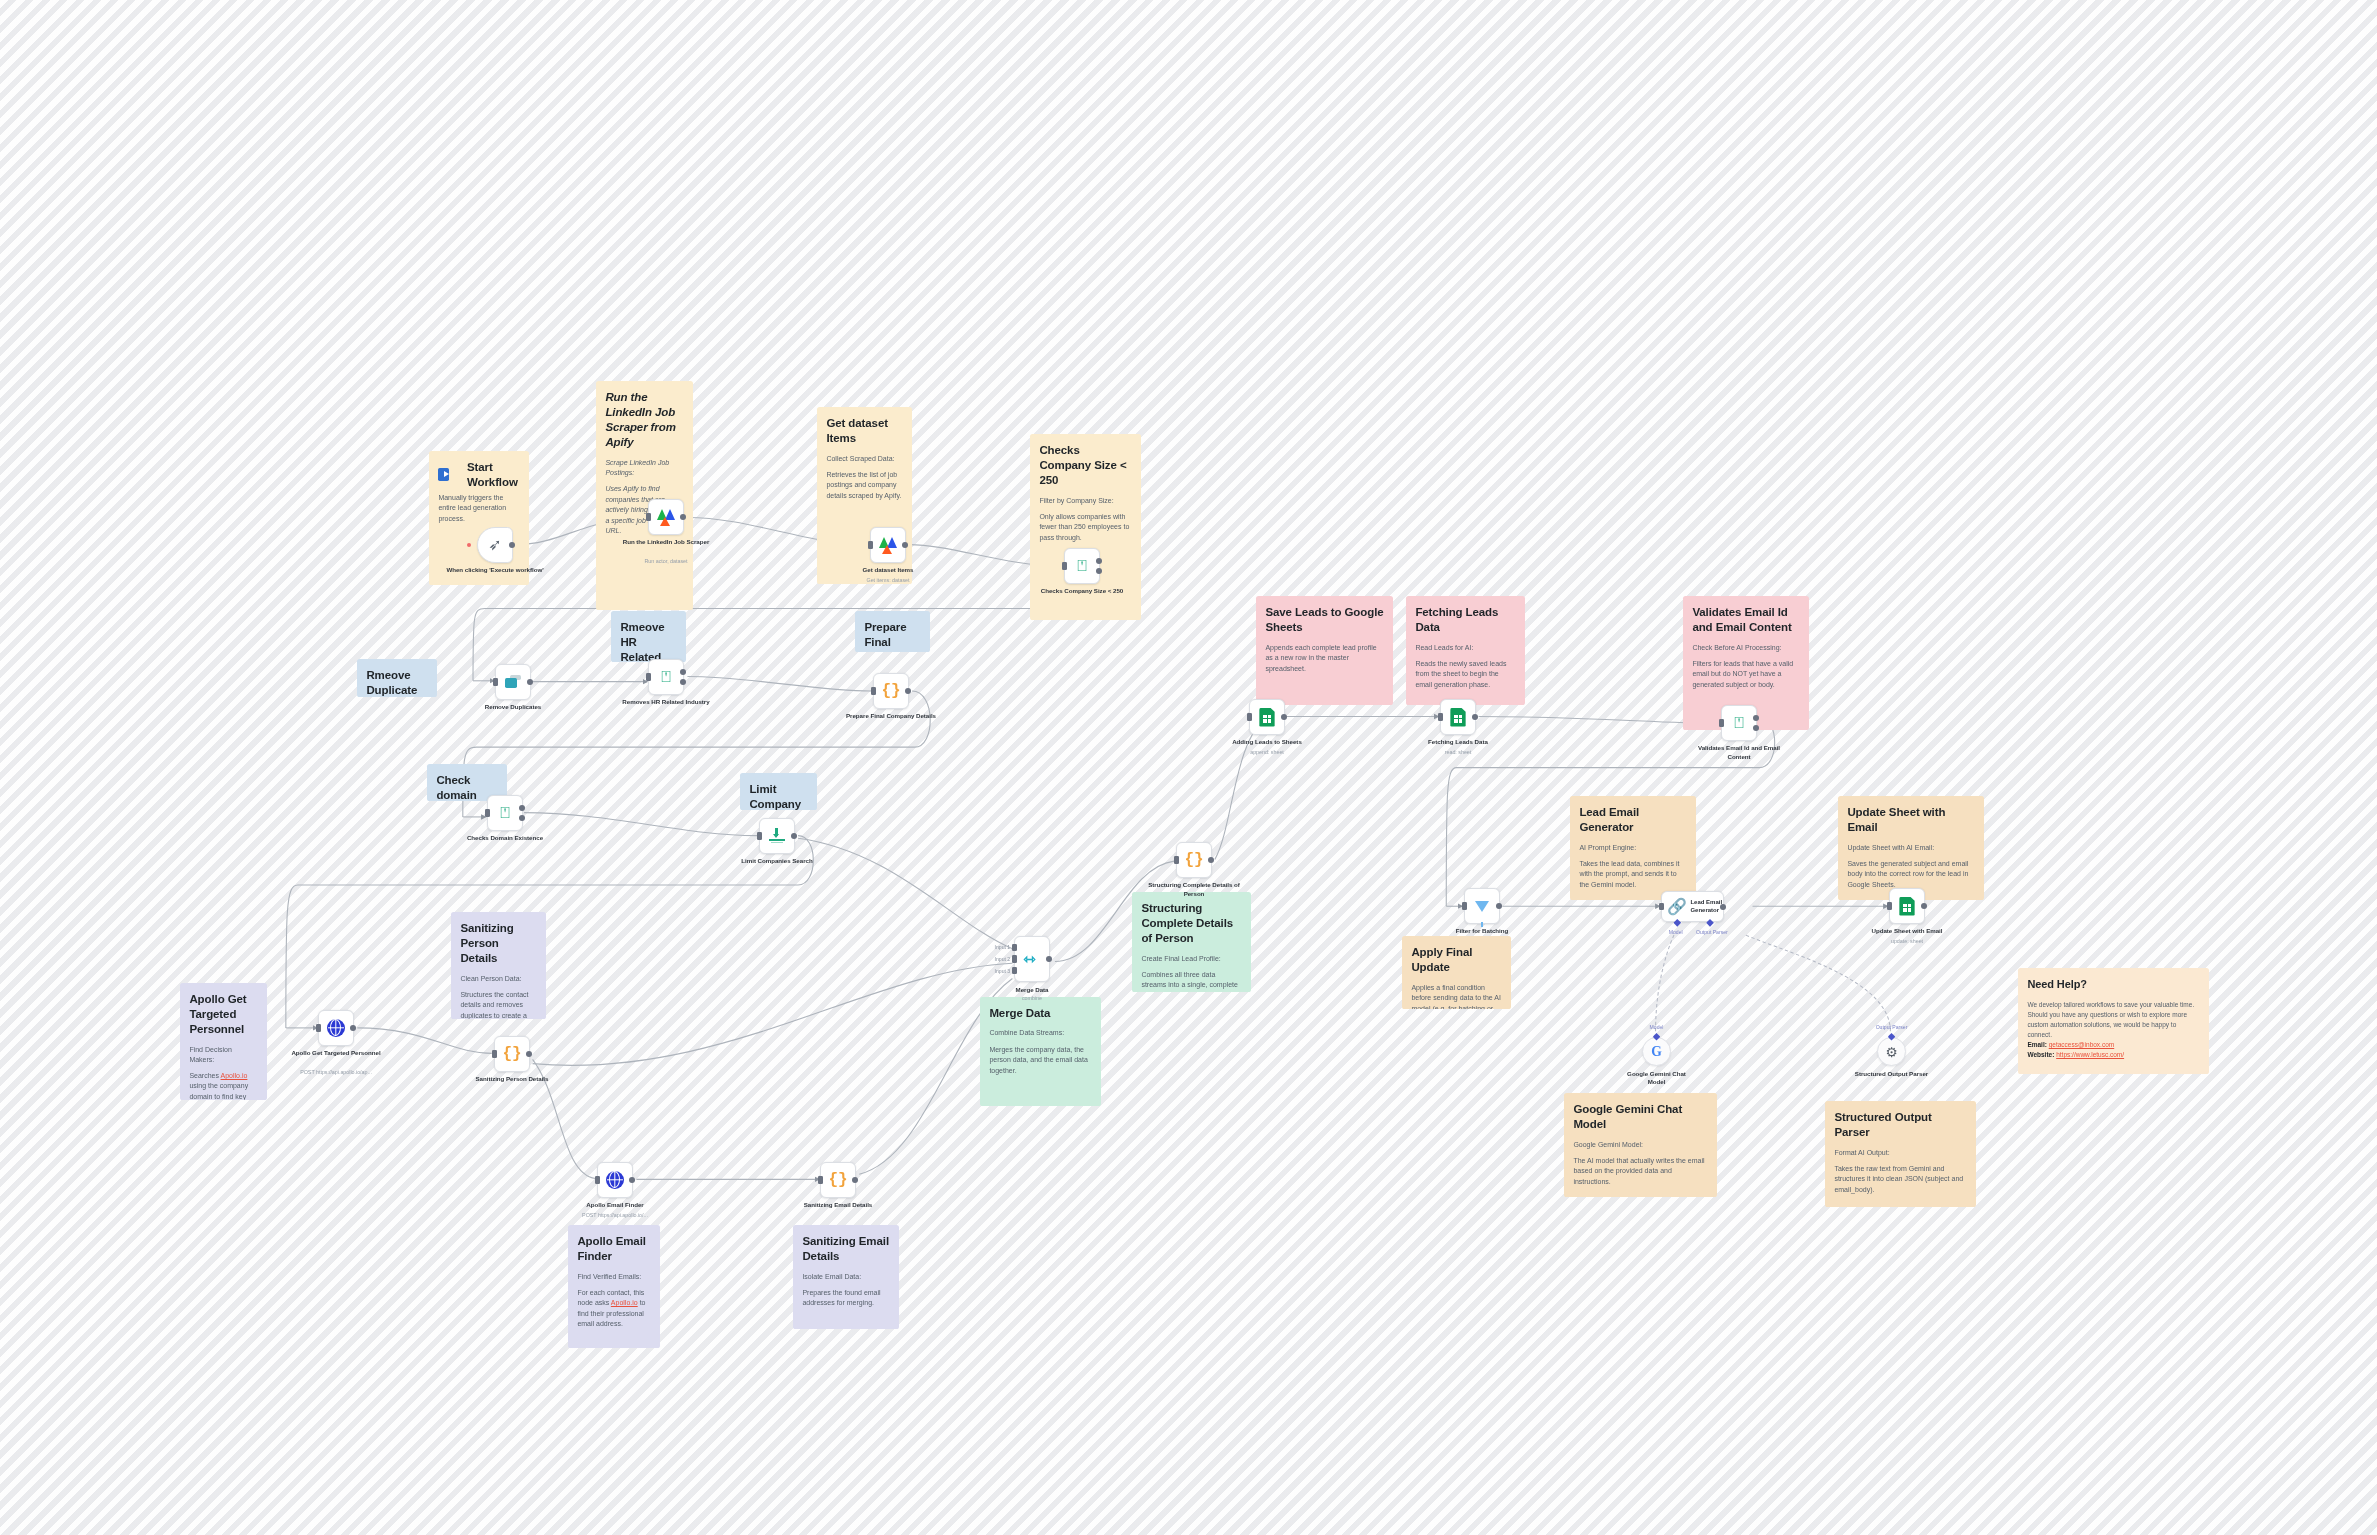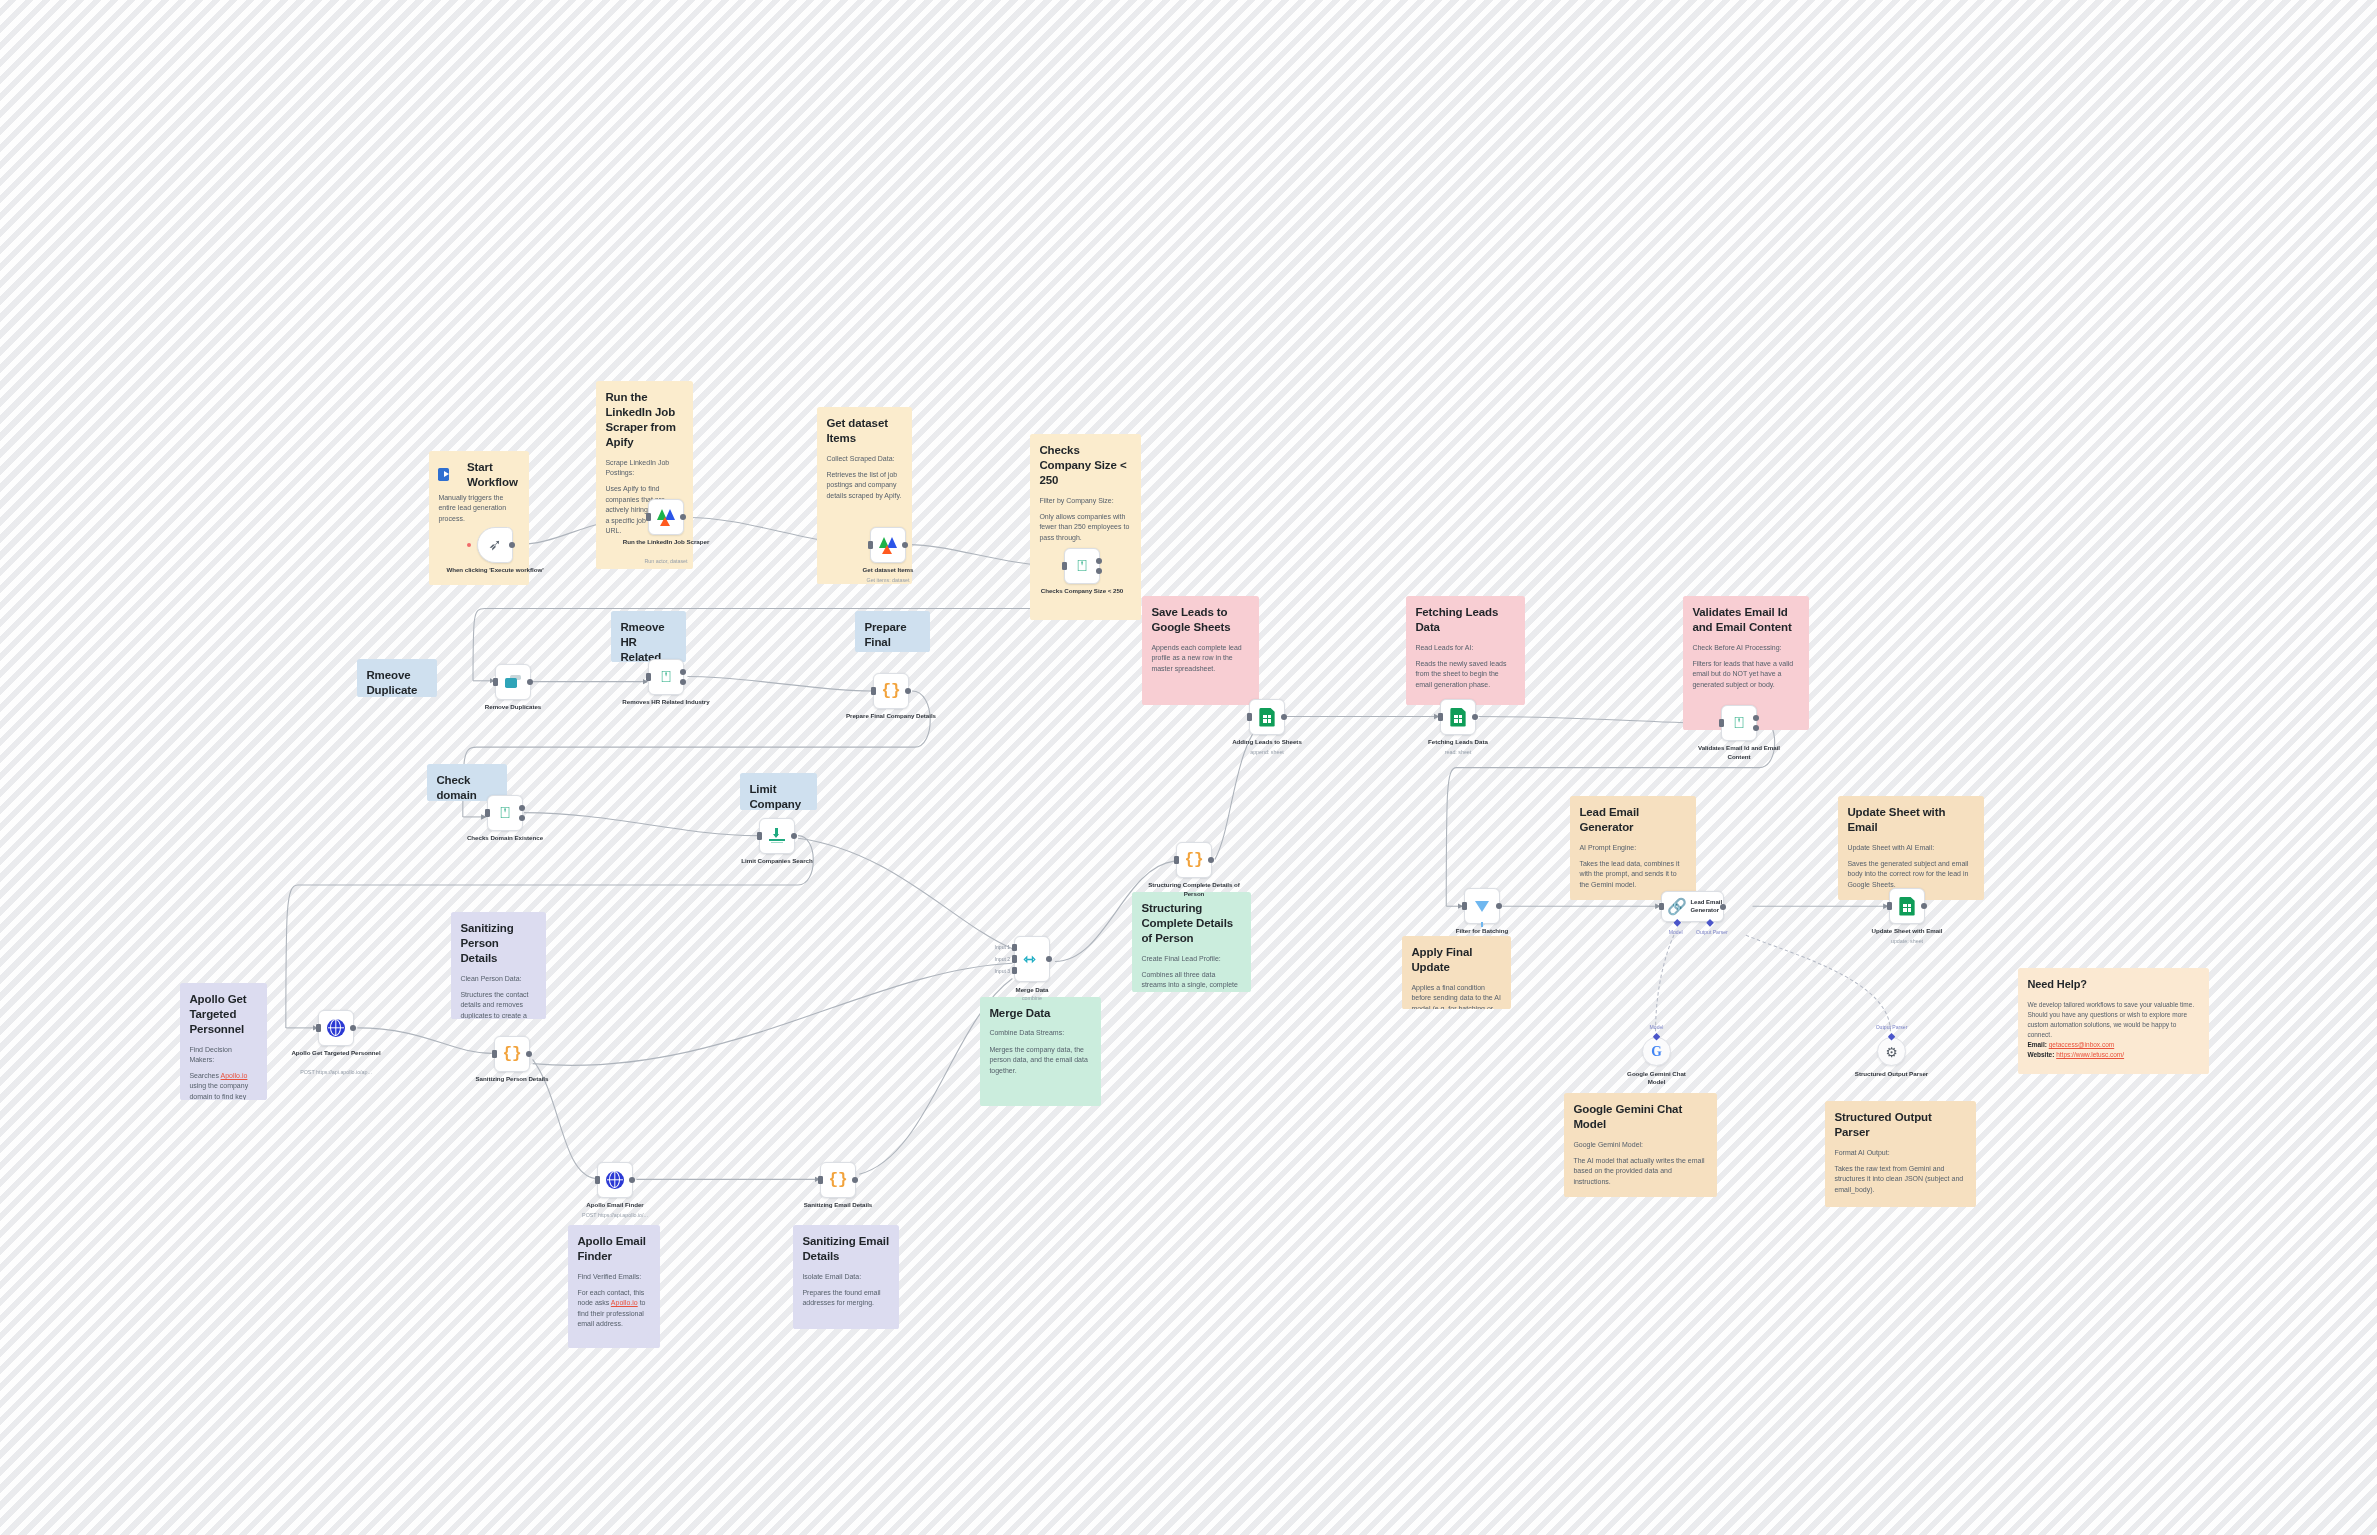--- a/index.html
+++ b/index.html
@@ -302,21 +302,21 @@
   </svg>
 
   <div class="note yellow" style="left:429px; top:451px; width:100px; height:134px;">
     <div class="note-title-row">
       <span class="ico-play"></span>
       <div class="nt">Start Workflow</div>
     </div>
     <p class="nbody">Manually triggers the entire lead generation process.</p>
   </div>
 
-  <div class="note yellow" style="left:596px; top:381px; width:97px; height:188px;">
+  <div class="note yellow" style="left:596px; top:381px; width:97px; height:229px;font-style:italic;">
     <div class="nt">Run the LinkedIn Job Scraper from Apify</div>
     <p class="nsub">Scrape LinkedIn Job Postings:</p>
     <p class="nbody">Uses Apify to find companies that are actively hiring based on a specific job search URL.</p>
   </div>
 
   <div class="note yellow" style="left:817px; top:407px; width:95px; height:177px;">
     <div class="nt">Get dataset Items</div>
     <p class="nsub">Collect Scraped Data:</p>
     <p class="nbody">Retrieves the list of job postings and company details scraped by Apify.</p>
   </div>
@@ -376,21 +376,21 @@
     <p class="nsub">Combine Data Streams:</p>
     <p class="nbody">Merges the company data, the person data, and the email data together.</p>
   </div>
 
   <div class="note green" style="left:1132px; top:892px; width:119px; height:100px;">
     <div class="nt">Structuring Complete Details of Person</div>
     <p class="nsub">Create Final Lead Profile:</p>
     <p class="nbody">Combines all three data streams into a single, complete lead record for each person.</p>
   </div>
 
-  <div class="note pink" style="left:1142px; top:596px; width:117px; height:109px;">
+  <div class="note pink" style="left:1256px; top:596px; width:137px; height:109px;">
     <div class="nt">Save Leads to Google Sheets</div>
     <p class="nbody">Appends each complete lead profile as a new row in the master spreadsheet.</p>
   </div>
 
   <div class="note pink" style="left:1406px; top:596px; width:119px; height:109px;">
     <div class="nt">Fetching Leads Data</div>
     <p class="nsub">Read Leads for AI:</p>
     <p class="nbody">Reads the newly saved leads from the sheet to begin the email generation phase.</p>
   </div>
 

